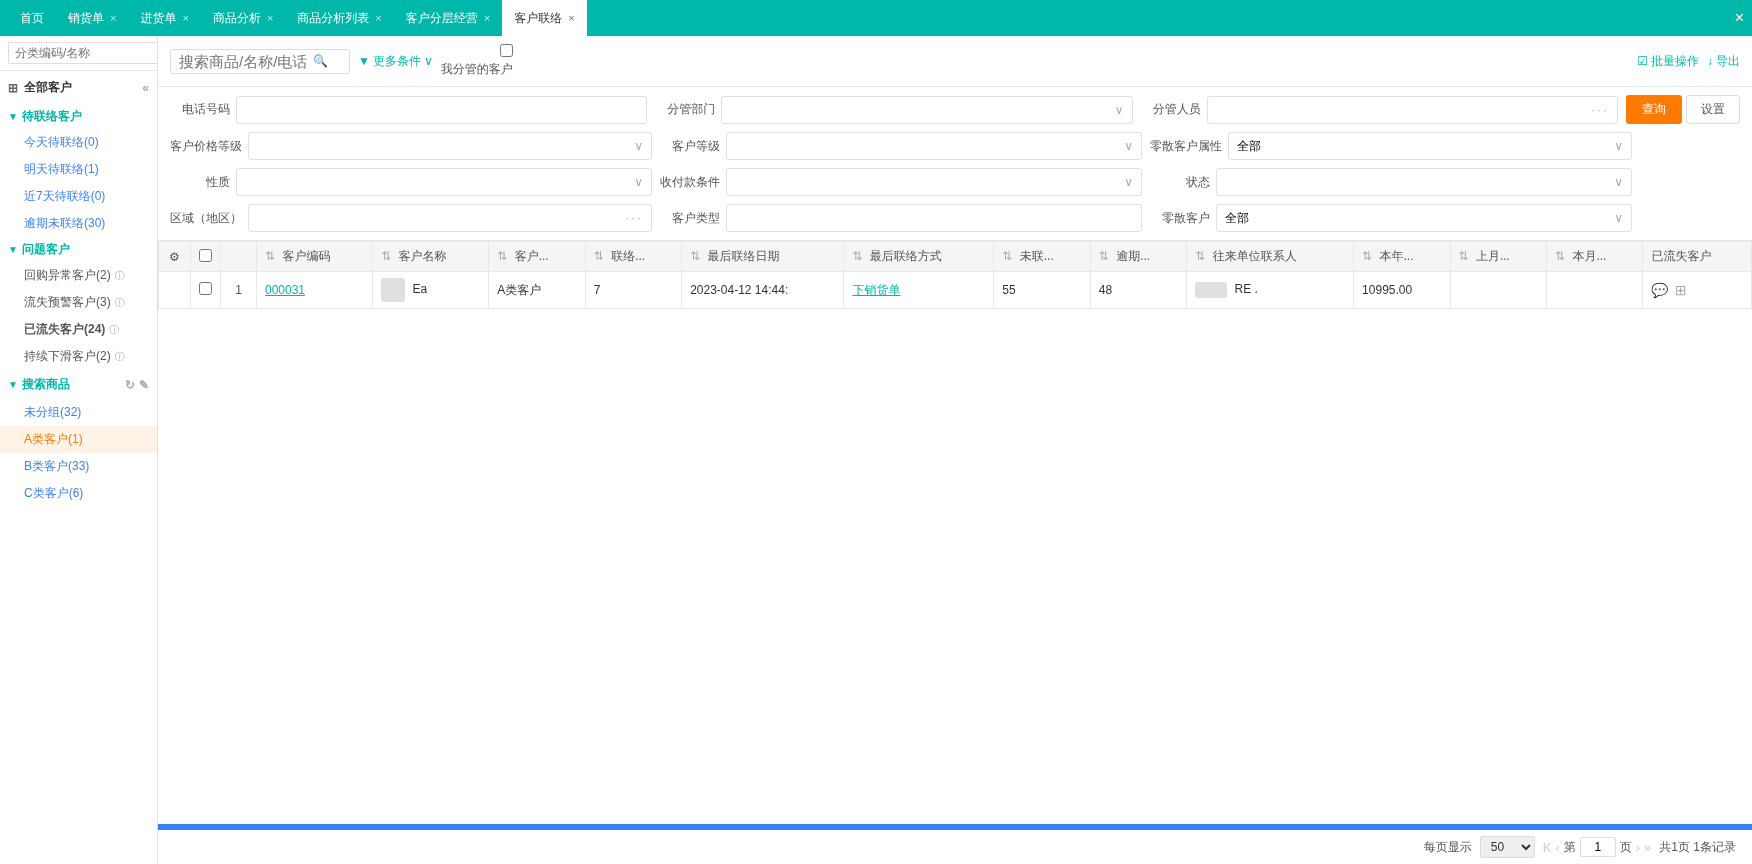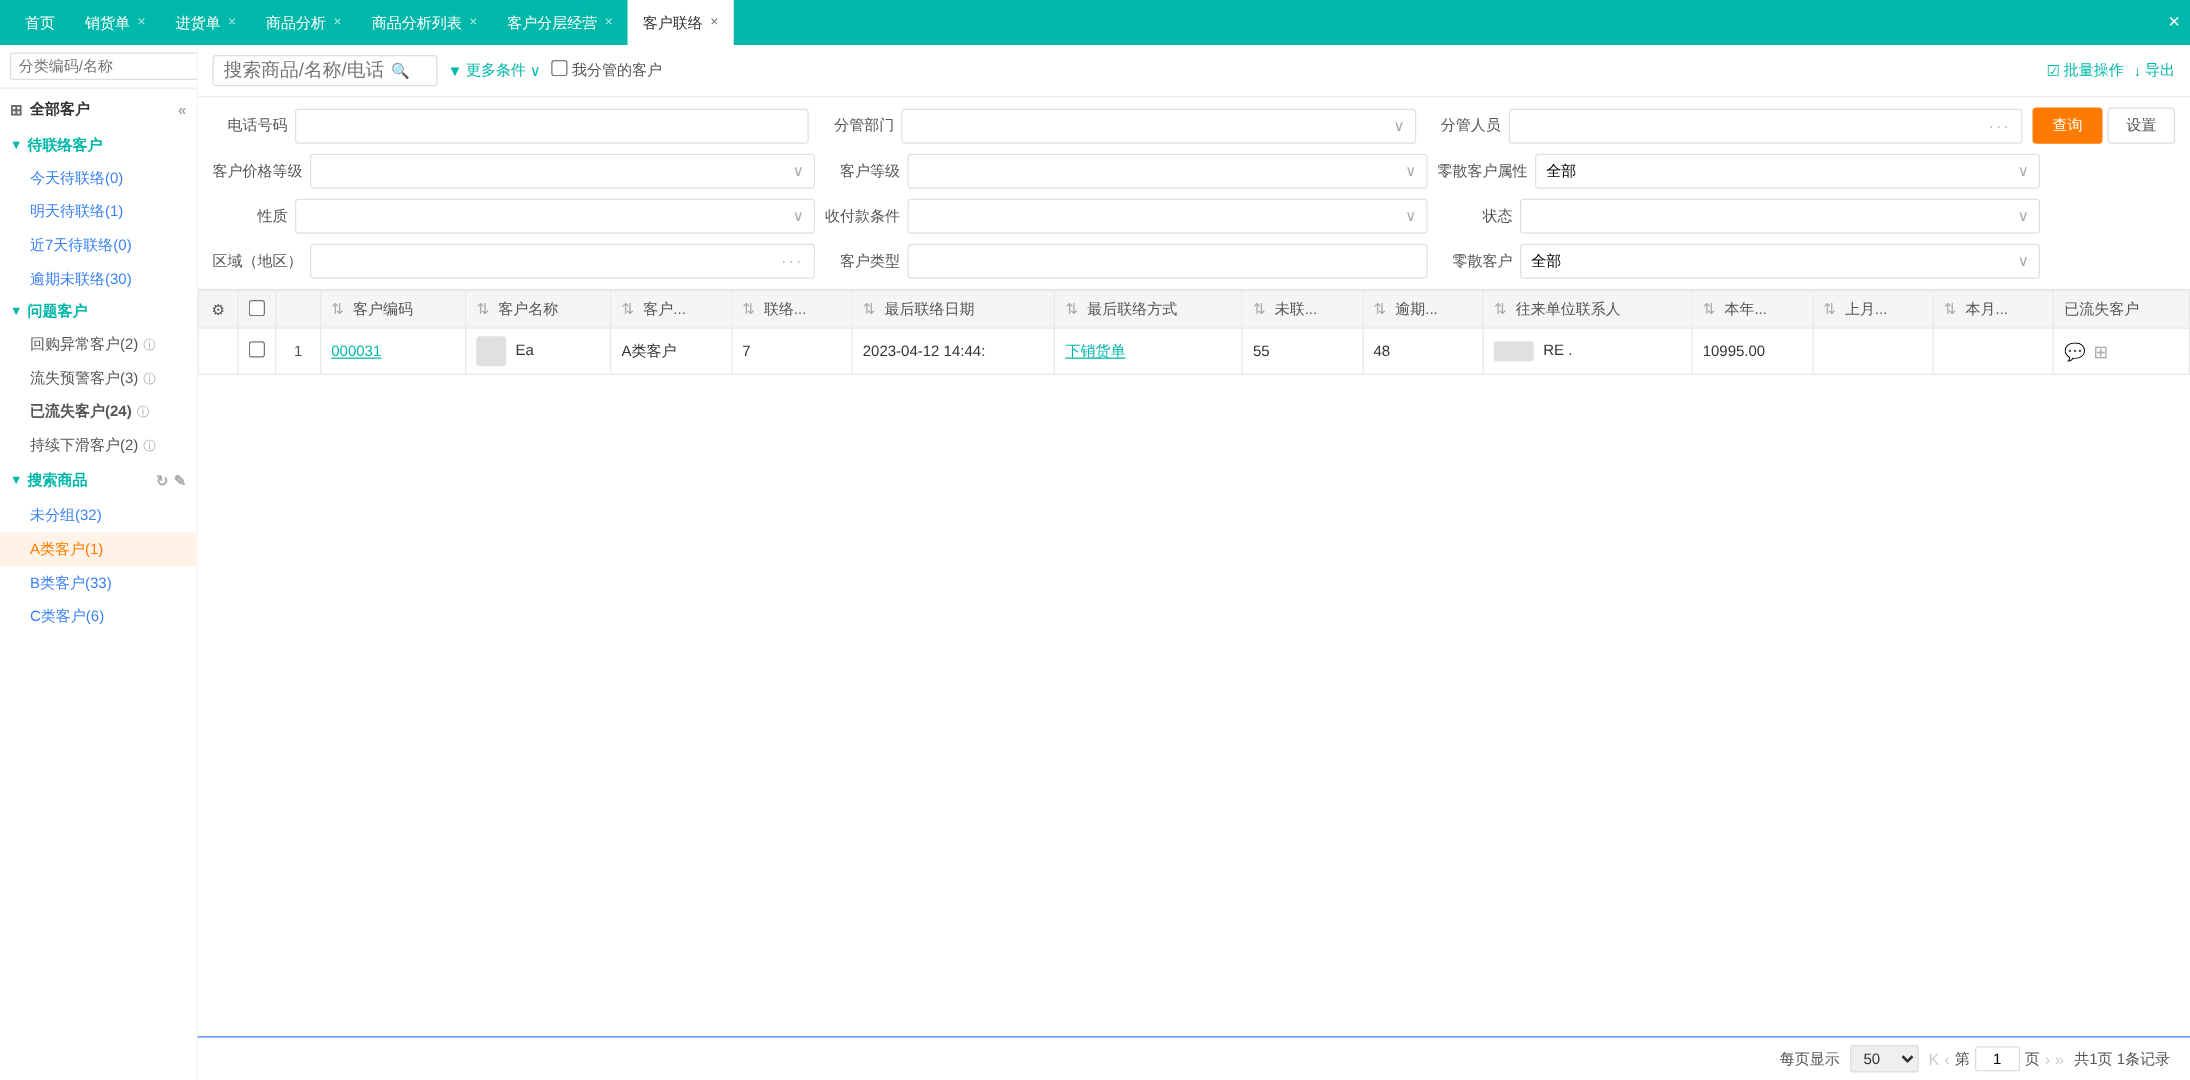--- a/index.html
+++ b/index.html
@@ -76,21 +76,21 @@
     .filter-search {
       display: flex; align-items: center; border: 1px solid #ddd; border-radius: 3px; padding: 3px 8px;
       background: #fff; min-width: 180px;
     }
     .filter-search input { border: none; outline: none; font-size: 15px; width: 130px; }
     .filter-search .search-icon { color: #aaa; margin-left: 4px; }
     .filter-more {
       display: flex; align-items: center; color: #00b8a9; cursor: pointer; gap: 3px;
     }
     .filter-mine {
-      display: flex; align-items: flex-start; gap: 4px; color: #555; cursor: pointer;
+      display: flex; align-items: flex-end; gap: 4px; color: #555; cursor: pointer; flex-direction: column;
     }
     .batch-ops {
       margin-left: auto; display: flex; align-items: center; gap: 8px;
     }
     .batch-btn { color: #00b8a9; cursor: pointer; display: flex; align-items: center; gap: 3px; }
     .export-btn { color: #00b8a9; cursor: pointer; display: flex; align-items: center; gap: 3px; }
 
     
     .advanced-filter {
       background: #fff; border-bottom: 1px solid #e8e8e8; padding: 8px 12px;
@@ -135,21 +135,21 @@
     }
     .link-text { color: #00b8a9; cursor: pointer; text-decoration: underline; }
     .row-num { color: #555; text-align: center; }
     .col-gear { width: 32px; text-align: center; }
     .col-check { width: 28px; text-align: center; }
     .action-icons { display: flex; gap: 6px; color: #aaa; }
     .action-icon { cursor: pointer; font-size: 14px; }
 
     
     .table-footer {
-      background: #fff; border-top: 1px solid #3b82f6; padding: 6px 16px;
+      background: #fff; border-top: 6px solid #3b82f6; padding: 6px 16px;
       display: flex; align-items: center; justify-content: flex-end; gap: 8px;
     }
     .page-size-label { color: #555; }
     .page-size-select {
       border: 1px solid #ddd; padding: 2px 6px; border-radius: 2px;
       font-size: 12px; color: #333;
     }
     .page-nav { display: flex; align-items: center; gap: 4px; color: #555; }
     .page-nav button {
       border: none; background: none; cursor: pointer; color: #555; font-size: 13px;

